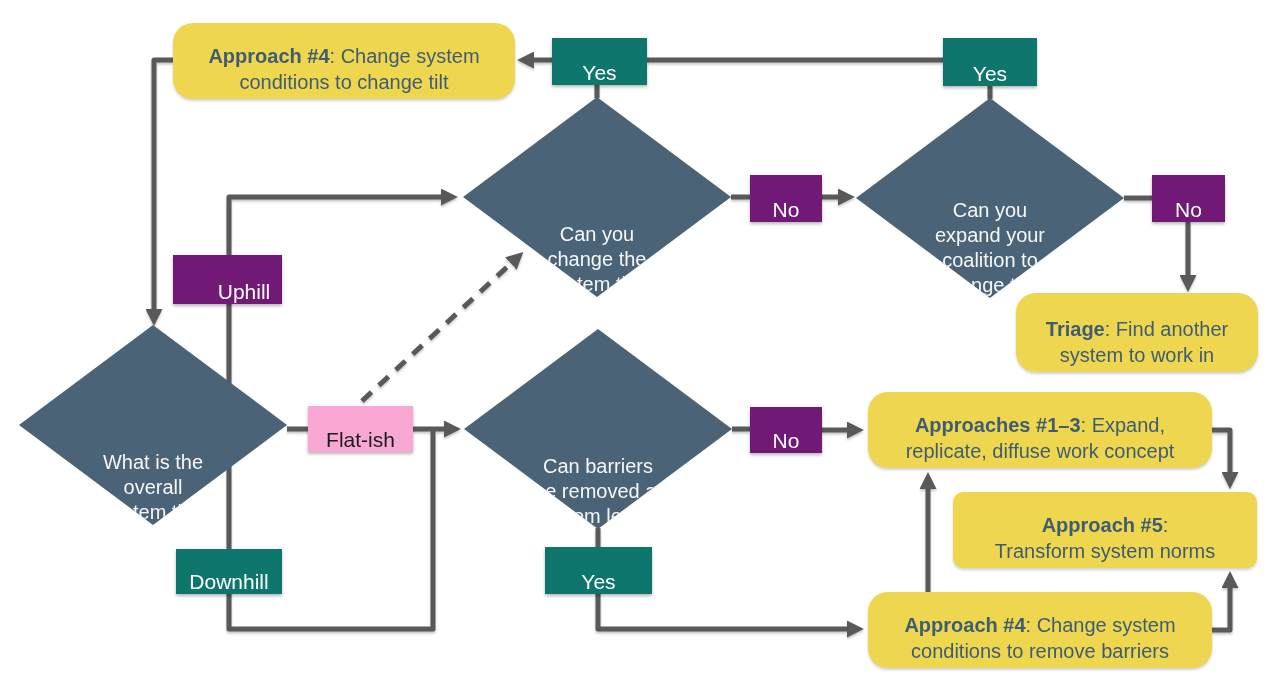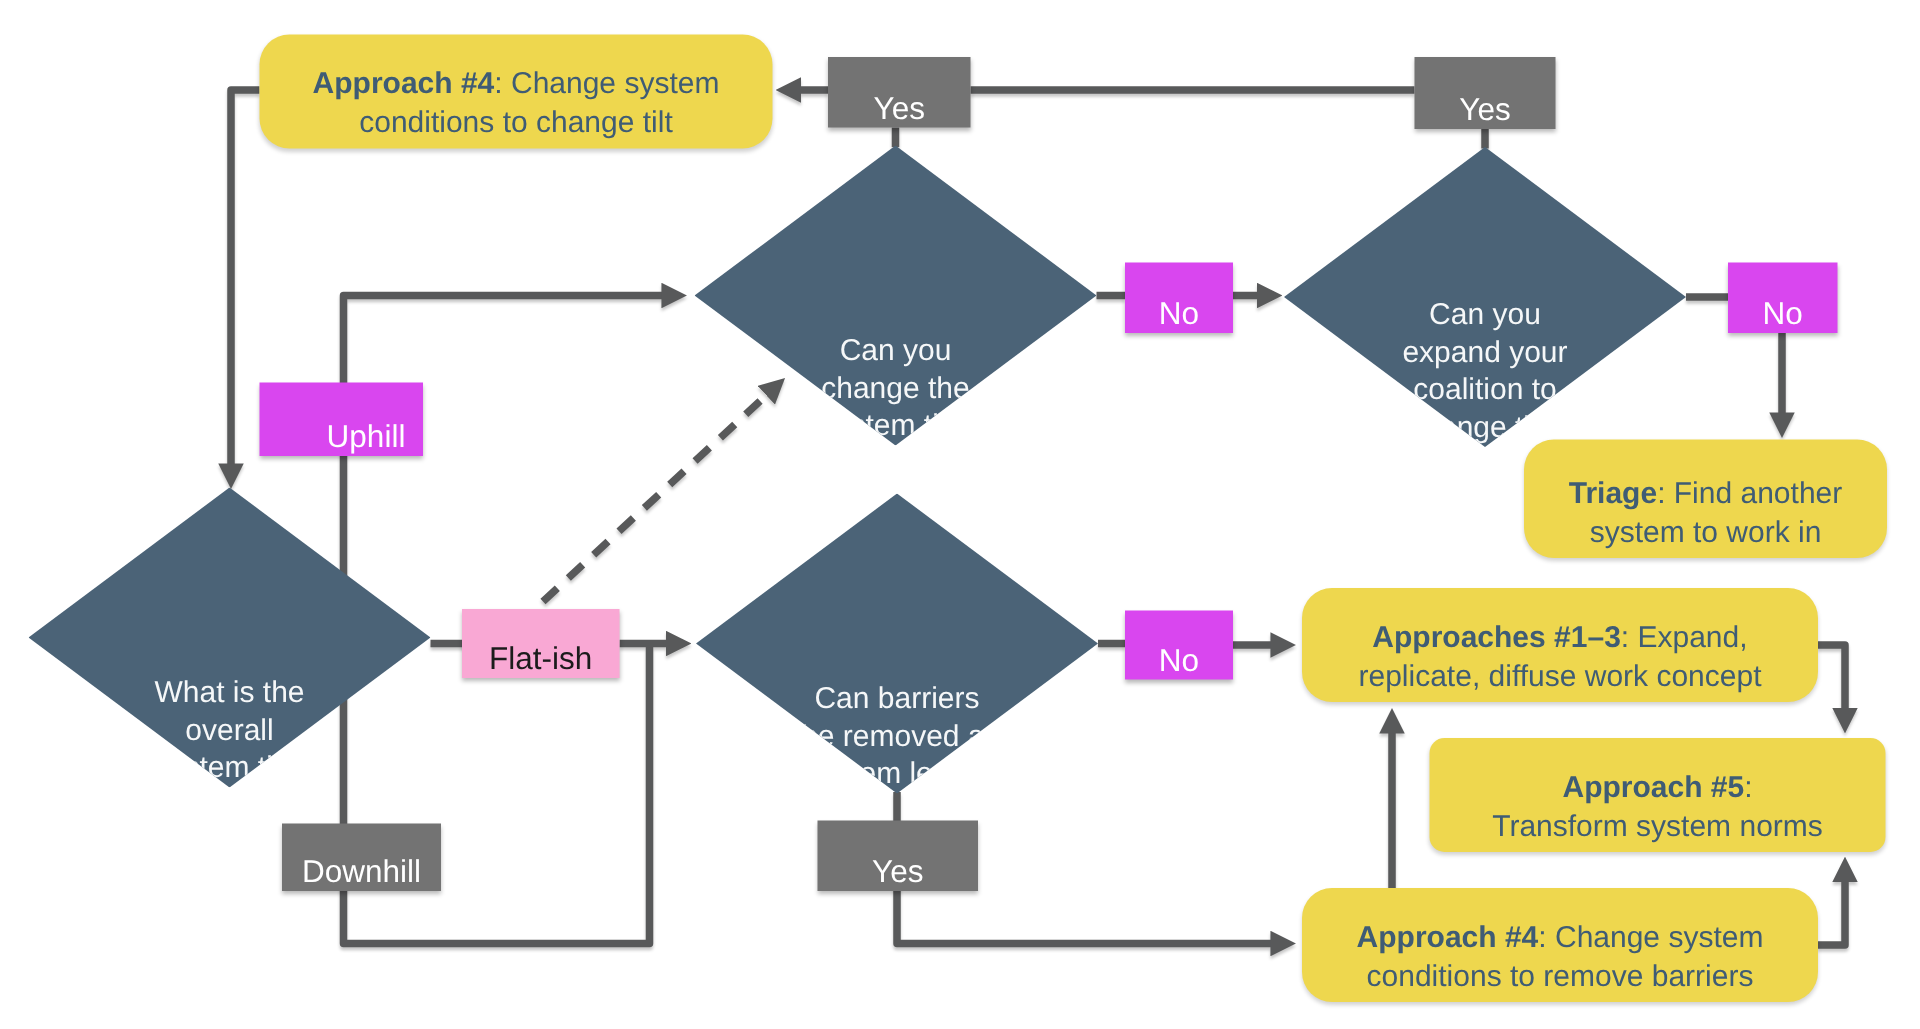--- a/index.html
+++ b/index.html
@@ -11,42 +11,42 @@
   .node{position:absolute;display:flex;align-items:flex-end;justify-content:center;
     text-align:center;box-sizing:border-box;}
   .diamond{
     clip-path:polygon(50% 0,100% 50%,50% 100%,0 50%);
     background:#4b6377;color:#f5f7f8;font-size:20px;line-height:25px;
     white-space:pre-line;z-index:3;
   }
   .label{
     color:#ffffff;font-size:21px;z-index:4;box-shadow:0 2px 3px rgba(0,0,0,.28);
   }
-  .green{background:#737373;}
-  .red{background:#d946ef;}
+  .green{background:#0f766e;}
+  .red{background:#701a75;}
   .tan{background:#f9a8d4;color:#1b1b1b;}
   .ybox{
     background:#eed74e;border-radius:20px;color:#3f5c75;font-size:20px;
     line-height:26px;white-space:pre-line;z-index:4;box-shadow:0 2px 3px rgba(0,0,0,.18);
     padding:4px 10px;
   }
   .ybox .b{font-weight:bold;}
   
   #d-change-tilt{left:463px;top:97px;width:268px;height:200px;}
   #d-coalition{left:856px;top:98px;width:268px;height:200px;}
   #d-overall-tilt{left:19px;top:325px;width:268px;height:200px;}
   #d-barriers{left:464px;top:329px;width:268px;height:200px;}
   
   #l-yes1{left:552px;top:38px;width:95px;height:47px;}
   #l-yes2{left:943px;top:38px;width:94px;height:48px;}
   #l-no1{left:750px;top:175px;width:72px;height:47px;}
   #l-no2{left:1152px;top:175px;width:73px;height:47px;}
   #l-uphill{left:173px;top:255px;width:109px;height:49px;padding-left:33px;}
   #l-flatish{left:308px;top:406px;width:105px;height:46px;}
-  #l-downhill{left:176px;top:549px;width:106px;height:45px;margin-left:12px;}
+  #l-downhill{left:176px;top:549px;width:106px;height:45px;}
   #l-yes3{left:545px;top:547px;width:107px;height:47px;}
   #l-no3{left:750px;top:407px;width:72px;height:46px;}
   
   #y-approach4-top{left:173px;top:23px;width:342px;height:76px;}
   #y-triage{left:1016px;top:293px;width:242px;height:79px;}
   #y-approaches13{left:868px;top:392px;width:344px;height:76px;}
   #y-approach5{left:953px;top:492px;width:304px;height:76px;border-radius:10px;}
   #y-approach4-bottom{left:868px;top:592px;width:344px;height:76px;}
 </style>
 </head>

